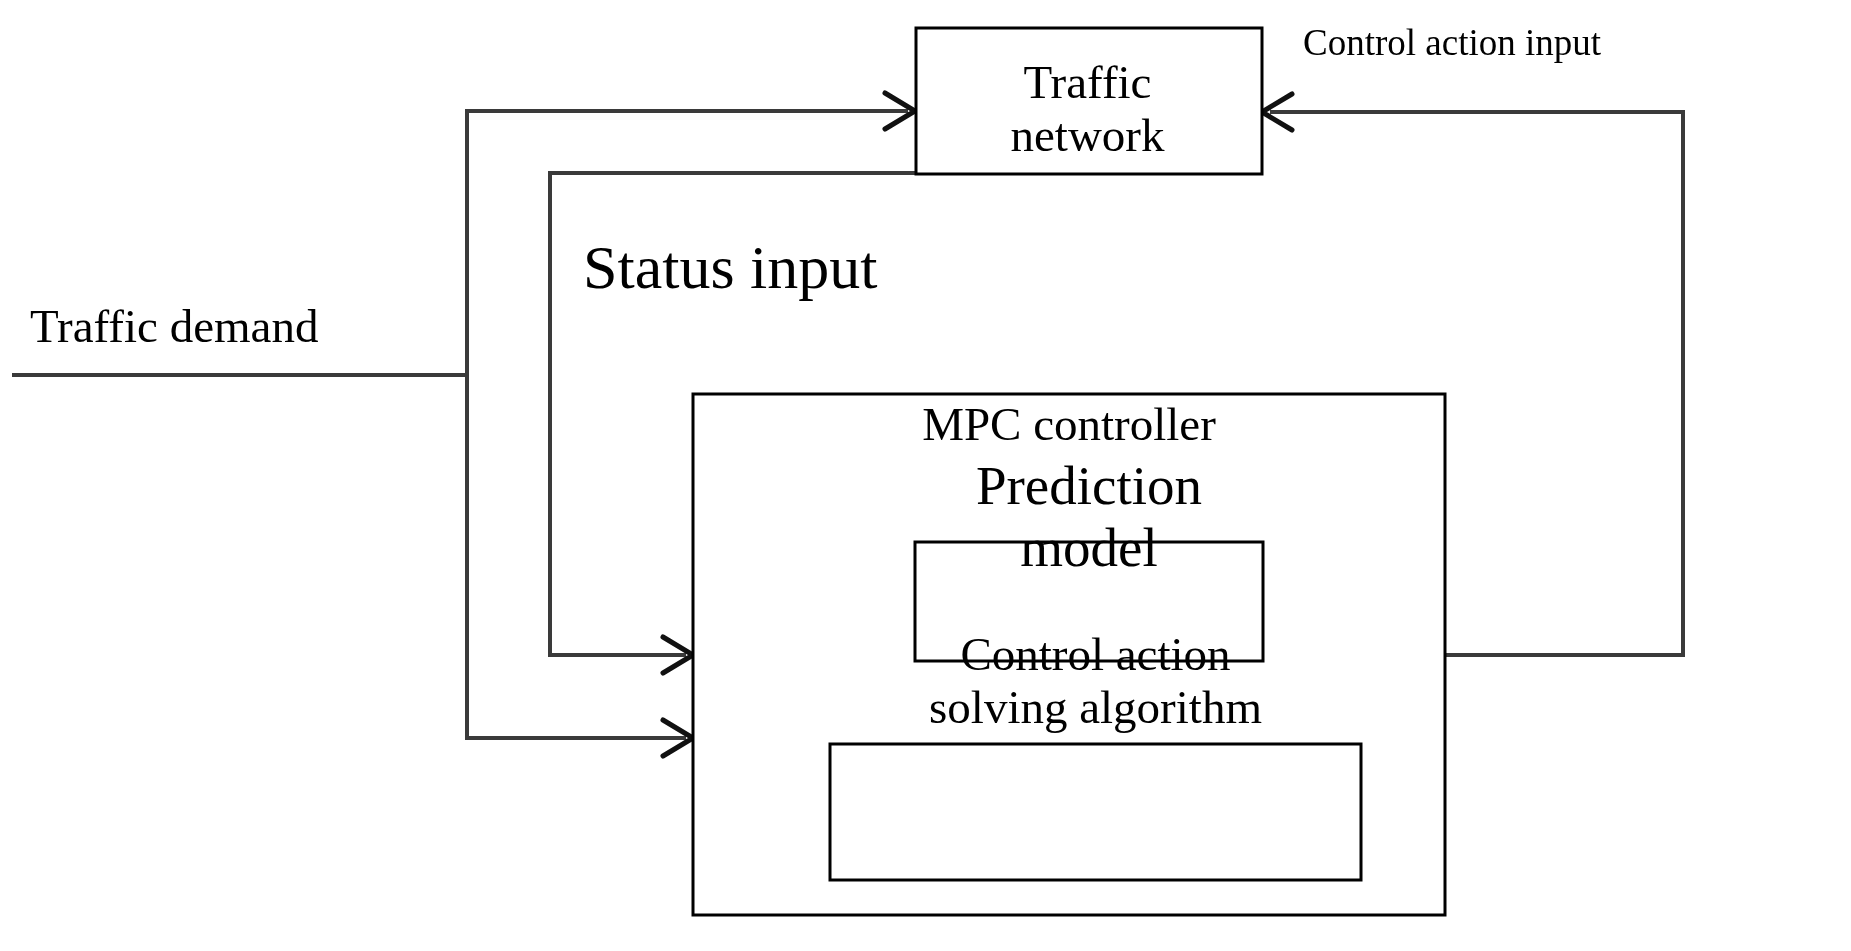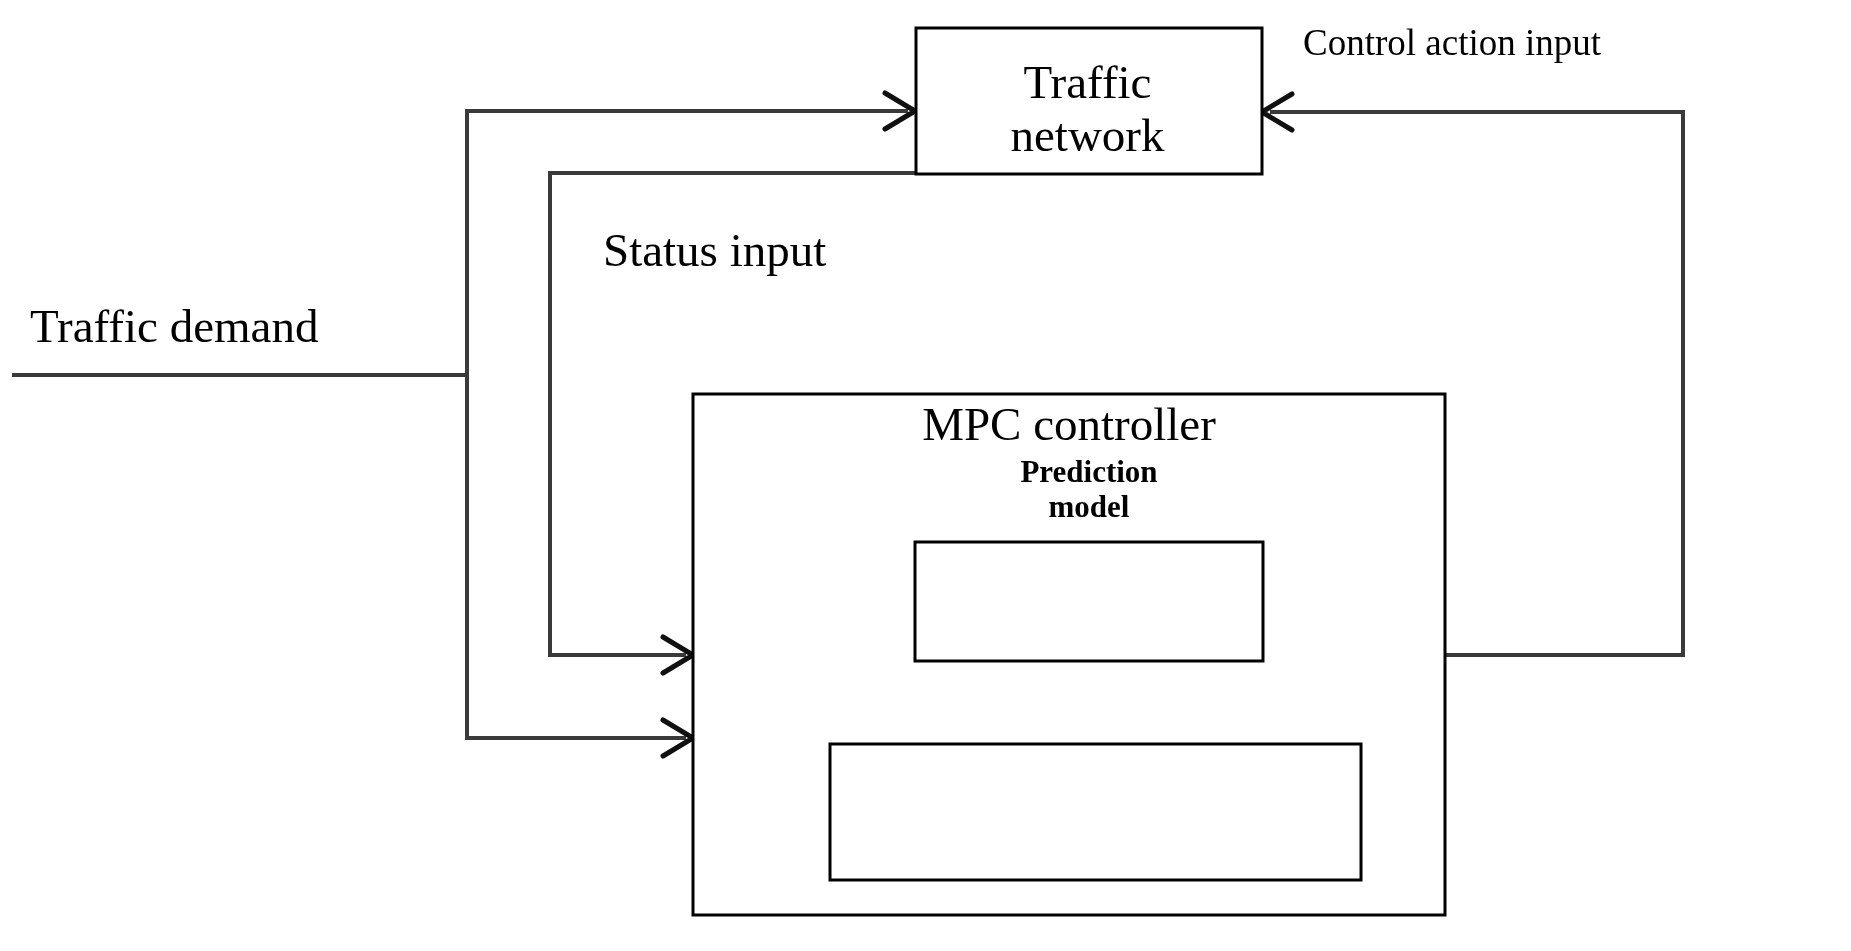--- a/index.html
+++ b/index.html
@@ -64,37 +64,35 @@
     font-size: 37px;
   }
   .t-traffic-demand {
     left: 30px;
     top: 300px;
     font-size: 47px;
     text-align: right;
   }
   .t-status-input {
     left: 583px;
-    top: 224px;
-    font-size: 47px;
-    margin-left: 20px;
+    top: 233px;
+    font-size: 62px;
   }
   .t-mpc-controller {
     left: 693px;
     top: 386px;
     width: 752px;
     font-size: 47px;
     margin-top: 12px;
   }
   .t-prediction-model {
     left: 915px;
     top: 455px;
     width: 348px;
-    font-size: 31px;
-    font-weight: bold;
+    font-size: 55px;
   }
   .t-control-action-solving {
     left: 830px;
     top: 628px;
     width: 531px;
     font-size: 47px;
   }
 </style>
 </head>
 <body>
@@ -136,14 +134,16 @@
 
   <div class="lbl t-traffic-demand">Traffic demand</div>
 
   <div class="lbl t-status-input">Status input</div>
 
   <div class="lbl lbl-box t-mpc-controller">MPC controller</div>
 
   <div class="lbl lbl-box t-prediction-model">Prediction
 model</div>
 
+  <div class="lbl lbl-box t-control-action-solving">Control action
+solving algorithm</div>
 
 </div>
 
 </body></html>

